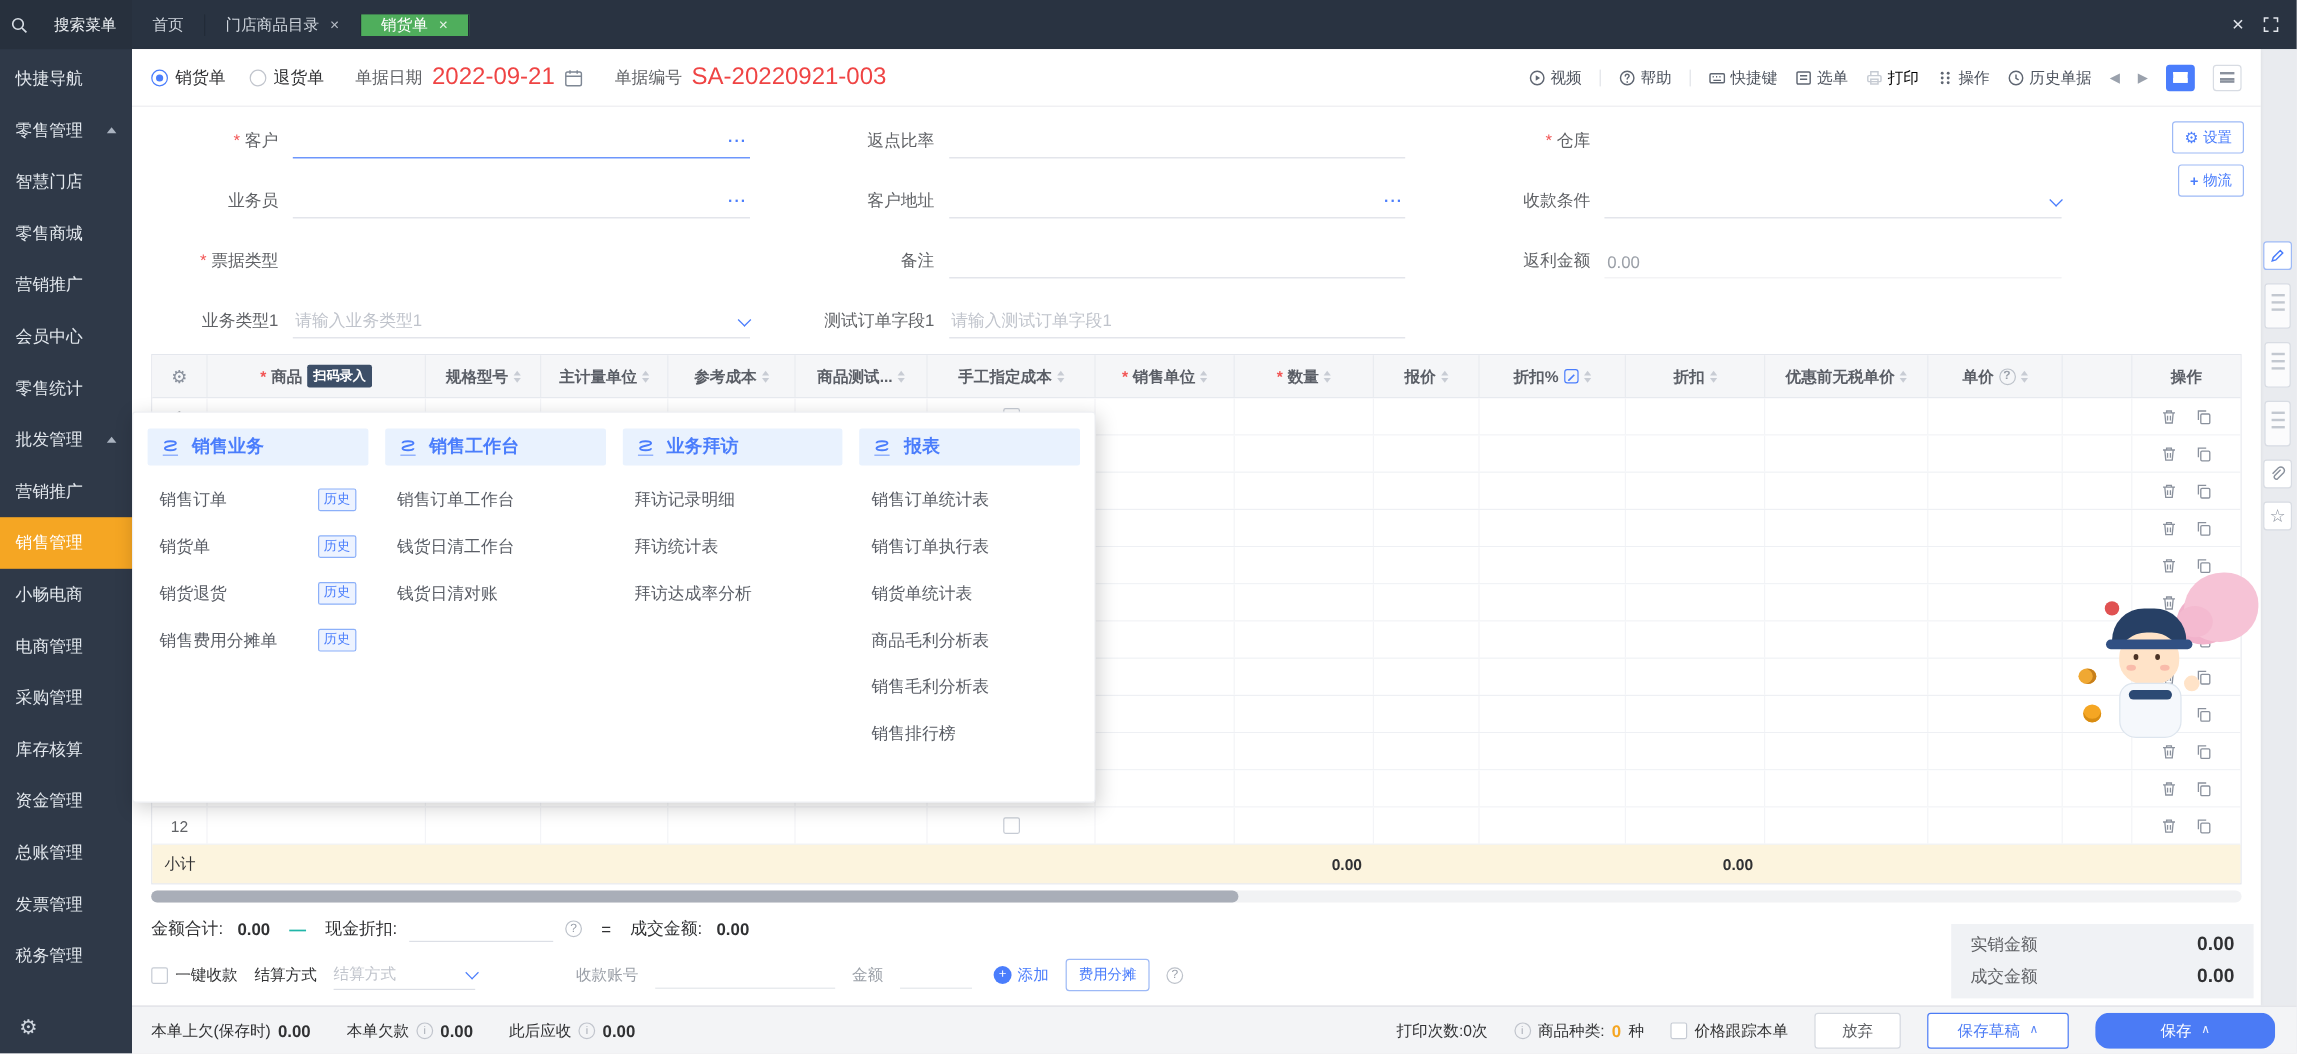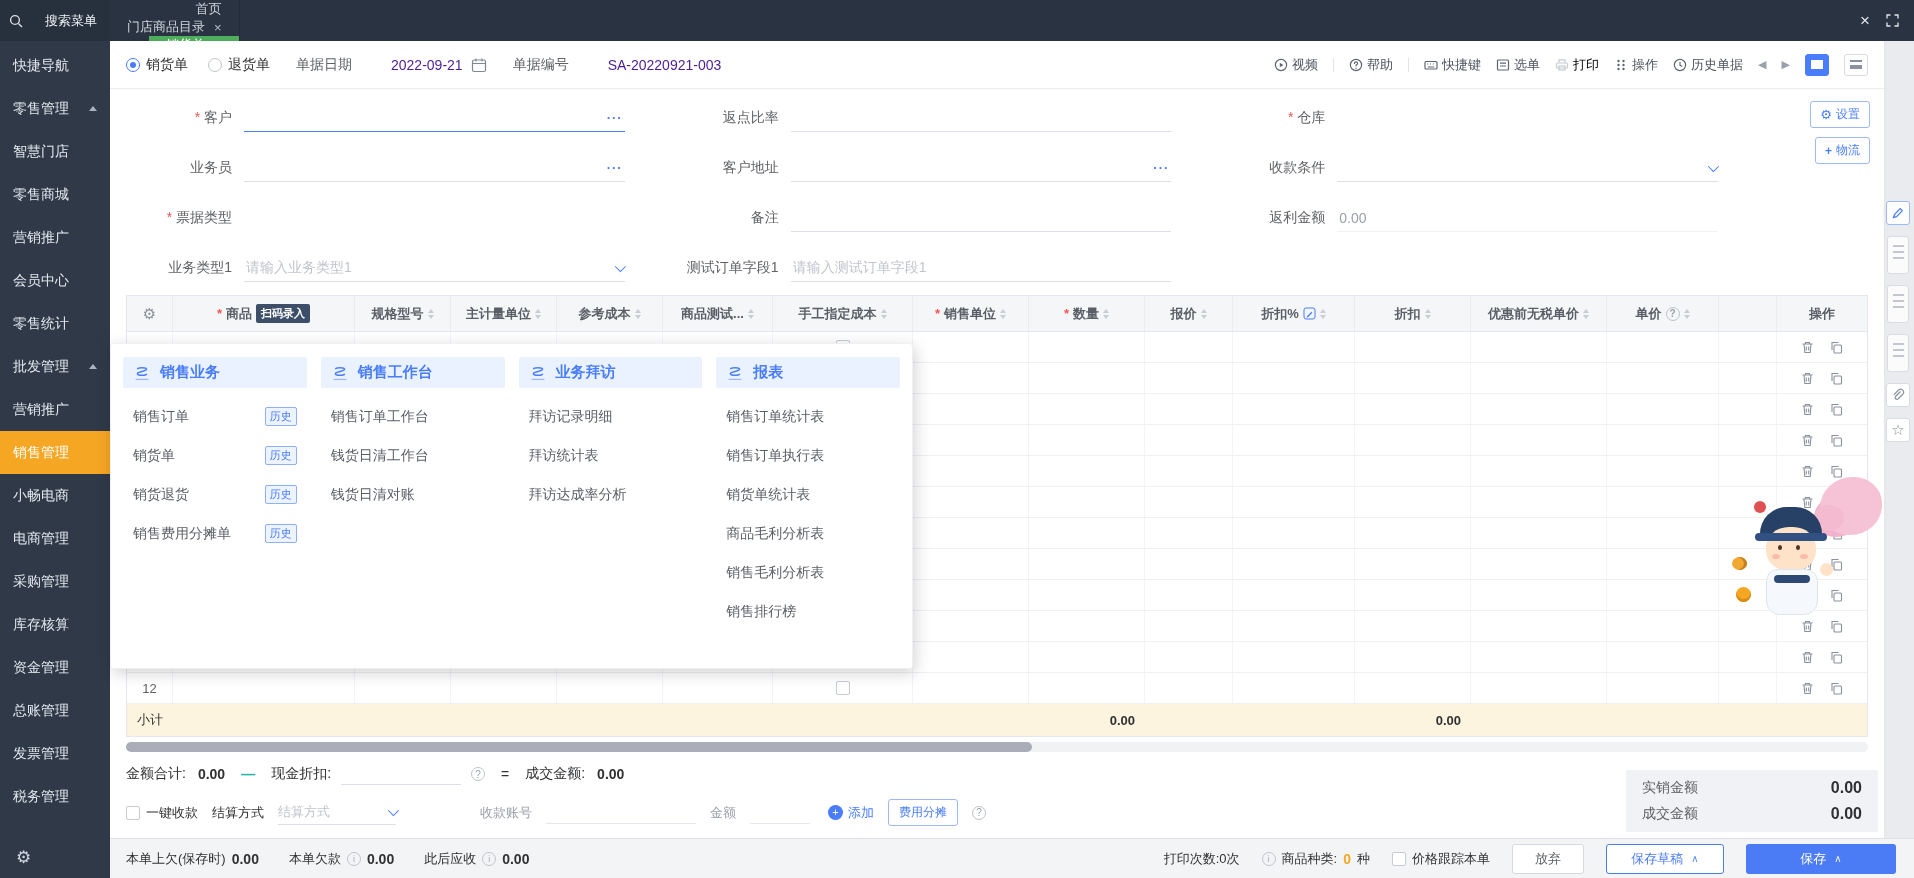--- a/index.html
+++ b/index.html
@@ -15,21 +15,21 @@
   .sb-item.active{background:#f5a623;color:#fff;}
   .sb-caret{display:none;margin-left:auto;width:0;height:0;border-left:4px solid transparent;border-right:4px solid transparent;border-bottom:5px solid #aab3c0;}
   .sb-caret.on{display:block;}
   .sb-footer{height:42px;flex:none;display:flex;align-items:center;padding-left:16px;}
   .gear-glyph::before{content:"⚙";}
   .sb-footer .gear-glyph{color:#cfd6df;font-size:17px;cursor:pointer;}
 
   
   .main{flex:1;display:flex;flex-direction:column;min-width:0;}
   .tabbar{height:41px;flex:none;background:#293341;display:flex;align-items:stretch;}
-  .tabs{display:flex;align-items:flex-end;flex-direction:column;}
+  .tabs{display:flex;align-items:center;}
   .tab{display:flex;align-items:center;gap:9px;padding:0 17px;font-size:13px;color:#cfd5dd;border-right:1px solid #222b37;cursor:pointer;white-space:nowrap;}
   .tab.active{background:#4fae5c;color:#fff;}
   .tab-x{display:none;font-size:13px;opacity:.85;line-height:1;}
   .tab-x.on{display:inline;}
   .tab-x.on::before{content:"×";}
   .tabbar-right{margin-left:auto;display:flex;align-items:center;gap:16px;padding:0 15px;color:#e2e6ec;}
   .win-close{font-size:17px;cursor:pointer;line-height:1;}
   .win-close::before{content:"×";}
   .fs-ic{cursor:pointer;display:flex;}
 
@@ -38,21 +38,21 @@
 
   
   .doc-toolbar{height:48px;flex:none;display:flex;align-items:center;gap:26px;padding:0 16px;border-bottom:1px solid #ededf0;}
   .radio-group{display:flex;align-items:center;gap:20px;}
   .radio-opt{display:flex;align-items:center;gap:6px;cursor:pointer;font-size:14px;color:#303133;}
   .radio{width:14px;height:14px;border:1px solid #c0c4cc;border-radius:50%;position:relative;background:#fff;}
   .radio.checked{border-color:#4a7dfc;}
   .radio.checked::after{content:"";position:absolute;left:3px;top:3px;width:6px;height:6px;border-radius:50%;background:#4a7dfc;}
   .field-inline{display:flex;align-items:center;gap:8px;}
   .fi-lbl{color:#606266;font-size:14px;}
-  .fi-val{color:#4c1d95;font-size:14px;margin-left:31px;}
+  .fi-val{color:#ef4444;font-size:20px;}
   .tb-actions{margin-left:auto;display:flex;align-items:center;gap:15px;color:#4d535e;}
   .tb-act{display:flex;align-items:center;gap:4px;font-size:13px;cursor:pointer;white-space:nowrap;}
   .tb-act svg{stroke:#5f6672;fill:none;stroke-width:1.2;}
   .tb-act.disabled{color:#000000;}
   .tb-act.disabled svg{stroke:#c6cbd3;}
   .tb-sep{width:1px;height:14px;background:#e0e3e8;}
   .nav-ar{color:#9aa1ac;font-size:11px;cursor:pointer;}
   .nav-prev::before{content:"◀";}
   .nav-next::before{content:"▶";}
   .view-btn{width:24px;height:22px;border:1px solid #d8dce3;border-radius:3px;background:#fff;display:flex;align-items:center;justify-content:center;cursor:pointer;}
@@ -139,21 +139,21 @@
   .kv{display:flex;align-items:center;gap:6px;font-size:13px;color:#303133;white-space:nowrap;}
   .kv b{font-size:14px;}
   .sb-left{display:flex;align-items:center;gap:30px;}
   .sb-right{margin-left:auto;display:flex;align-items:center;gap:22px;}
   .mini-circ{width:14px;height:14px;border:1px solid #c0c4cc;border-radius:50%;color:#a7acb5;font-size:9px;display:inline-flex;align-items:center;justify-content:center;}
   .mini-circ::before{content:"i";}
   .orange{color:#f5a623;font-weight:bold;}
   .btn{height:30px;border-radius:3px;font-size:13px;cursor:pointer;display:inline-flex;align-items:center;justify-content:center;gap:8px;padding:0 16px;border:1px solid transparent;font-family:inherit;background:#fff;}
   .btn.plain{border-color:#d5d9e0;color:#606266;min-width:72px;}
   .btn.outline{border-color:#4b7bf5;color:#4b7bf5;min-width:118px;}
-  .btn.primary{background:#4b7bf5;color:#fff;min-width:150px;}
+  .btn.primary{background:#4b7bf5;color:#fff;min-width:150px;border-radius:12px;}
   .caret-up-sm{font-size:10px;opacity:.9;}
   .caret-up-sm::before{content:"∧";}
 
   
   .rail{position:absolute;right:3px;top:160px;width:26px;display:flex;flex-direction:column;gap:11px;align-items:center;z-index:40;}
   .rail-btn{width:24px;height:24px;border:1px solid #d8dce3;border-radius:3px;background:#fff;display:flex;align-items:center;justify-content:center;cursor:pointer;color:#8a919d;}
   .rail-btn.blue{border-color:#9db9f6;color:#4a7dfc;}
   .rail-btn svg{stroke:currentColor;fill:none;stroke-width:1.2;}
   .rail-tab{width:22px;height:38px;border:1px solid #d8dce3;border-radius:3px;background:#fbfbfc;cursor:pointer;position:relative;}
   .rail-tab::before{content:"";position:absolute;left:5px;top:8px;width:11px;height:2px;background:#c3c8d0;box-shadow:0 6px 0 #c3c8d0,0 12px 0 #c3c8d0;}

